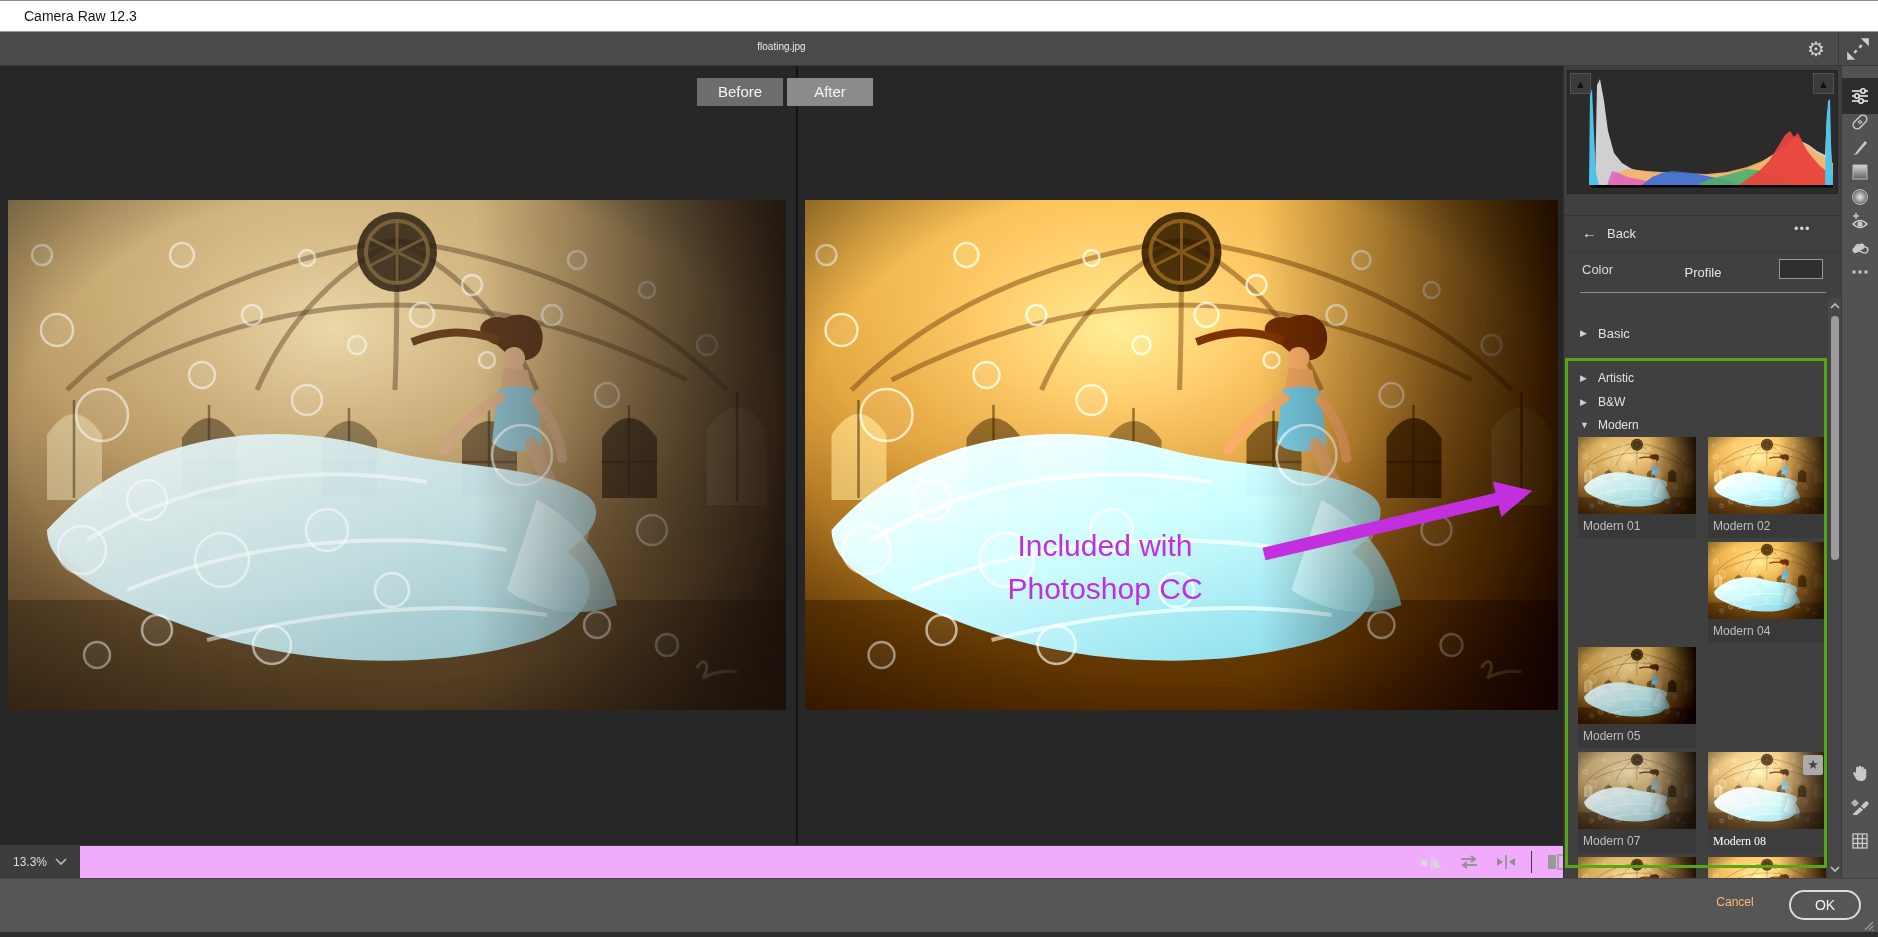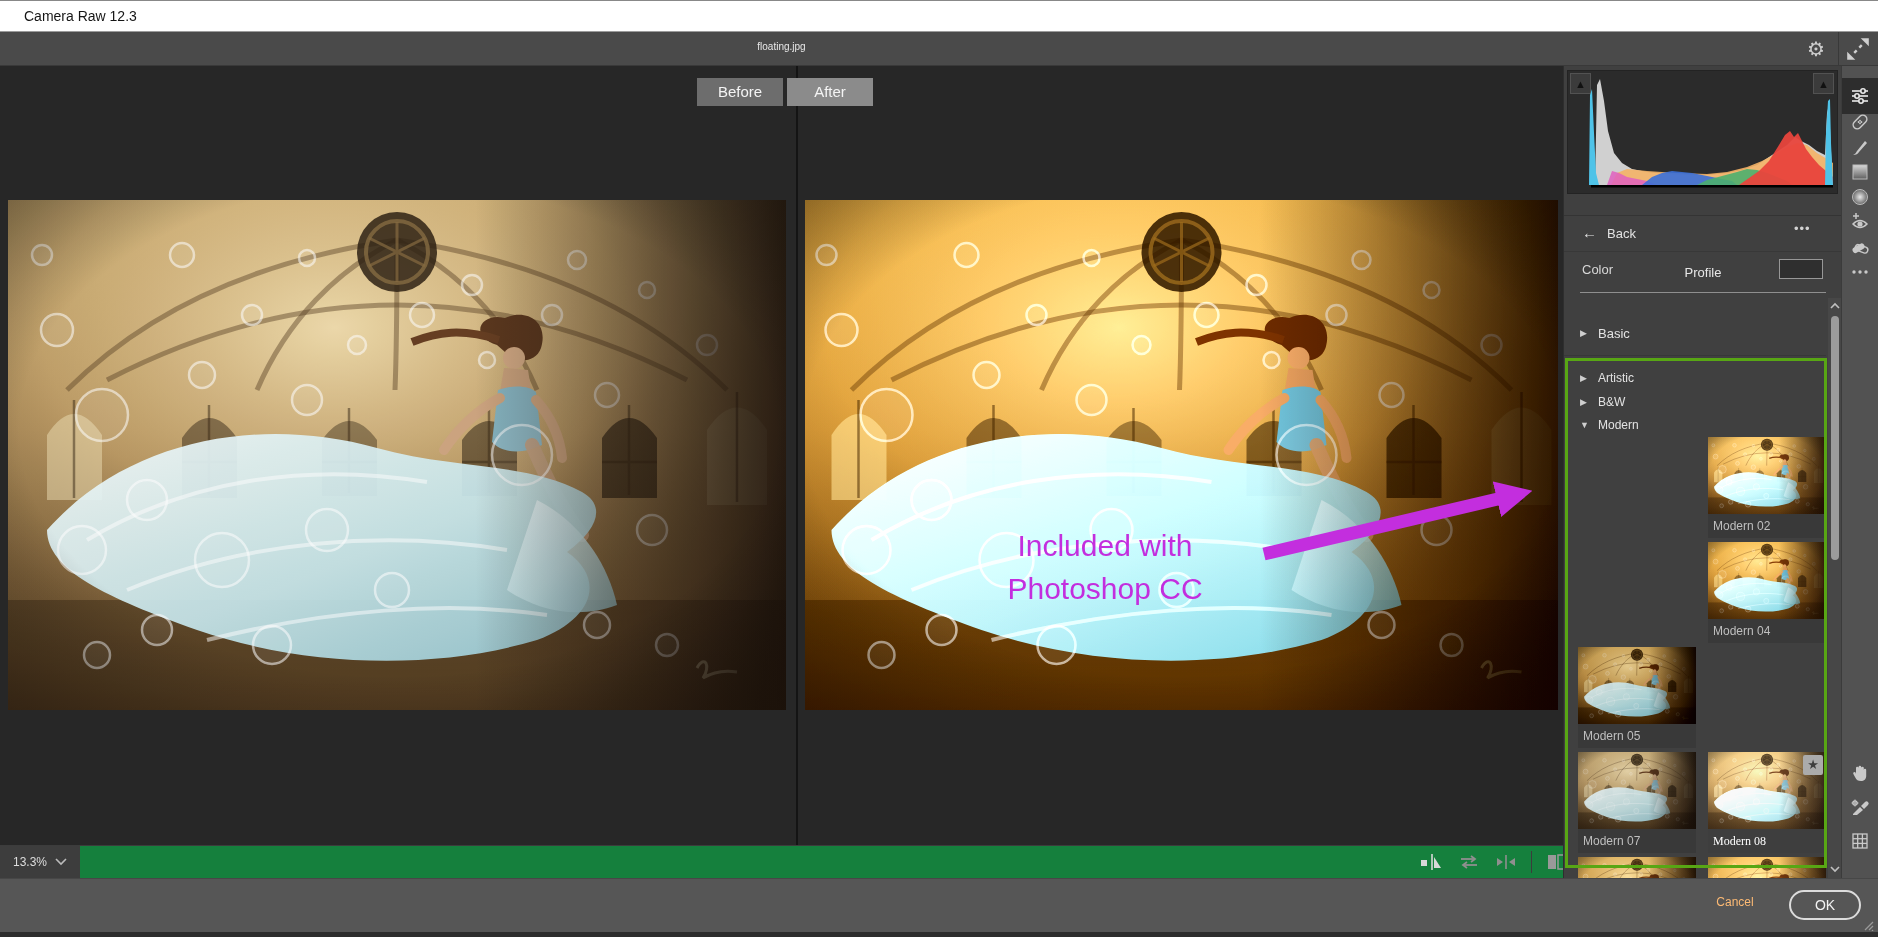--- a/index.html
+++ b/index.html
@@ -30,21 +30,21 @@
   .ph{width:100%;height:100%;display:block;}
   .f-before{filter:saturate(0.85) contrast(0.98);}
   .f-after{filter:saturate(1.35) contrast(1.12) brightness(1.05);}
 
   
   .annot{position:absolute;left:950px;top:458px;width:310px;text-align:center;font-size:30px;line-height:43px;
     color:#c32ede;pointer-events:none;}
   .annot-arrow{position:absolute;left:1250px;top:408px;width:300px;height:100px;pointer-events:none;}
 
   
-  .status{position:absolute;left:0;top:779px;width:1563px;height:33px;background:#15803d;border-top:1px solid #3c3c3c;}
+  .status{position:absolute;left:0;top:779px;width:1563px;height:33px;background:#f0abfc;border-top:1px solid #3c3c3c;}
   .zoombox{position:absolute;left:0;top:0;width:80px;height:32px;background:#3d3d3d;color:#dddddd;font-size:12px;cursor:pointer;}
   .zoombox .zv{position:absolute;left:13px;top:9px;}
   .viewicons{position:absolute;left:1420px;top:0;height:32px;display:flex;align-items:center;gap:13px;}
   .vi{width:24px;height:20px;cursor:pointer;}
   .vi-divider{width:1px;height:22px;background:#3c3c3c;}
 
   
   .bottombar{position:absolute;left:0;top:878px;width:1878px;height:54px;background:#565656;border-top:1px solid #474747;}
   .cancel-btn{position:absolute;left:1698px;top:16px;width:74px;text-align:center;font-size:12px;color:#fdba74;cursor:pointer;}
   .ok-btn{position:absolute;left:1789px;top:11px;width:72px;height:30px;border:2px solid #dcdcdc;border-radius:16px;
@@ -353,20 +353,28 @@
   </div>
   <div class="sect-row" style="top:327px">
     <span class="tri">▶</span>
     <span class="lbl" style="font-size:12px">B&amp;W</span>
   </div>
   <div class="sect-row" style="top:350px">
     <span class="tri">▼</span>
     <span class="lbl" style="font-size:12px">Modern</span>
   </div>
 
+  <div class="tile" style="left:14px;top:371px">
+    <div class="img">
+        <svg class="ph v1">
+          <use href="#photo"></use>
+        </svg>
+      </div>
+    <div class="cap">Modern 01</div>
+  </div>
   <div class="tile" style="left:144px;top:371px">
     <div class="img">
         <svg class="ph v2">
           <use href="#photo"></use>
         </svg>
       </div>
     <div class="cap">Modern 02</div>
   </div>
   <div class="tile" style="left:144px;top:476px">
     <div class="img">

